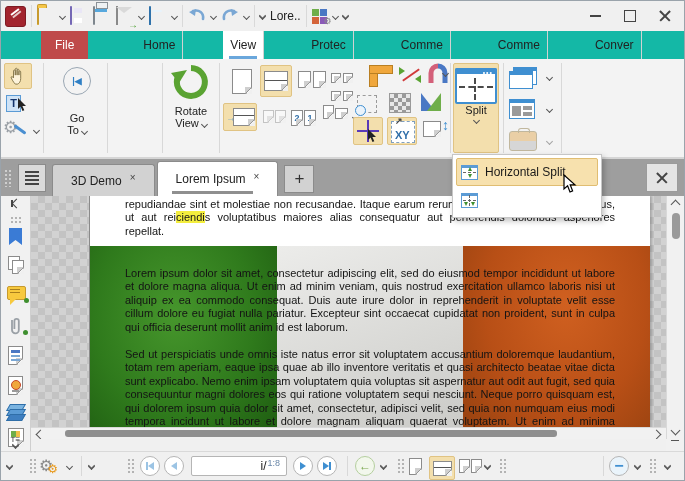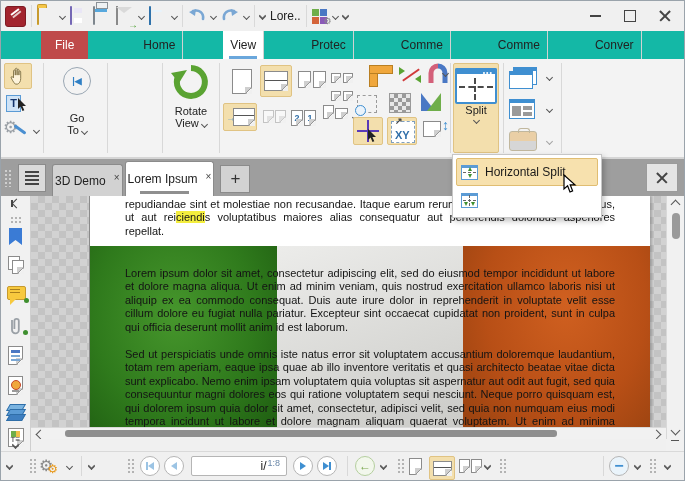--- a/index.html
+++ b/index.html
@@ -90,21 +90,21 @@
   .mi.hover{background:#f7e1ae;border-color:#e0bd72;}
   .mi-ico{width:17px;height:15px;border:1.2px solid #5b9bd5;background:#fff;position:relative;box-sizing:border-box;flex:none;}
   .mi-ico .cap{position:absolute;left:-1px;right:-1px;top:-1px;height:3px;background:#5b9bd5;}
   .g-arr{position:absolute;width:0;height:0;border-style:solid;}
   .mouse-cursor{position:absolute;left:562px;top:173px;z-index:60;}
   
   .doctabs{position:absolute;left:0;top:158px;right:0;height:37px;background:#9e9e9e;display:flex;align-items:flex-end;}
   .dt-grip{width:9px;height:18px;margin:0 3px 9px 3px;background-image:radial-gradient(#cfcfcf 1px,transparent 1.2px);background-size:4px 4px;}
   .dt-menu{width:28px;height:28px;background:#dadada;border:1px solid #8b8b8b;margin:0 6px 4px 2px;display:flex;align-items:center;justify-content:center;flex-direction:column;gap:2px;box-sizing:border-box;}
   .dt-menu i{width:14px;height:2px;background:#444;}
-  .dtab{height:31px;display:flex;align-items:center;gap:8px;padding:0 2px;background:#d2d2d2;border:1px solid #8b8b8b;border-bottom:none;border-radius:3px 3px 0 0;font-size:12px;color:#222;margin-right:2px;position:relative;}
+  .dtab{height:31px;display:flex;align-items:center;gap:8px;padding:0 18px;background:#d2d2d2;border:1px solid #8b8b8b;border-bottom:none;border-radius:3px 3px 0 0;font-size:12px;color:#222;margin-right:2px;position:relative;}
   .dtab.active{background:#fff;height:34px;z-index:2;}
   .dtab.active::after{content:"";position:absolute;left:14px;right:24px;bottom:2px;height:3px;background:#8f8f8f;}
   .dtab .x{font-size:10px;color:#444;margin-top:-6px;}
   .dt-plus{width:30px;height:28px;background:#d2d2d2;border:1px solid #8b8b8b;margin:0 0 3px 4px;display:flex;align-items:center;justify-content:center;font-size:17px;color:#333;box-sizing:border-box;}
   .dt-close{position:absolute;right:6px;top:4px;width:32px;height:29px;background:#e4e4e4;border:1px solid #9b9b9b;display:flex;align-items:center;justify-content:center;box-sizing:border-box;}
   
   .main{position:absolute;left:0;top:195px;right:0;bottom:29px;}
   .sidebar{position:absolute;left:0;top:0;width:30px;bottom:0;background:#f1f1f1;border-right:1px solid #cfcfcf;box-sizing:border-box;}
   .sb-item{position:absolute;left:0;width:29px;display:flex;justify-content:center;}
   .bookmark-ico{width:13px;height:17px;background:#3a7bd5;clip-path:polygon(0 0,100% 0,100% 100%,50% 70%,0 100%);}

